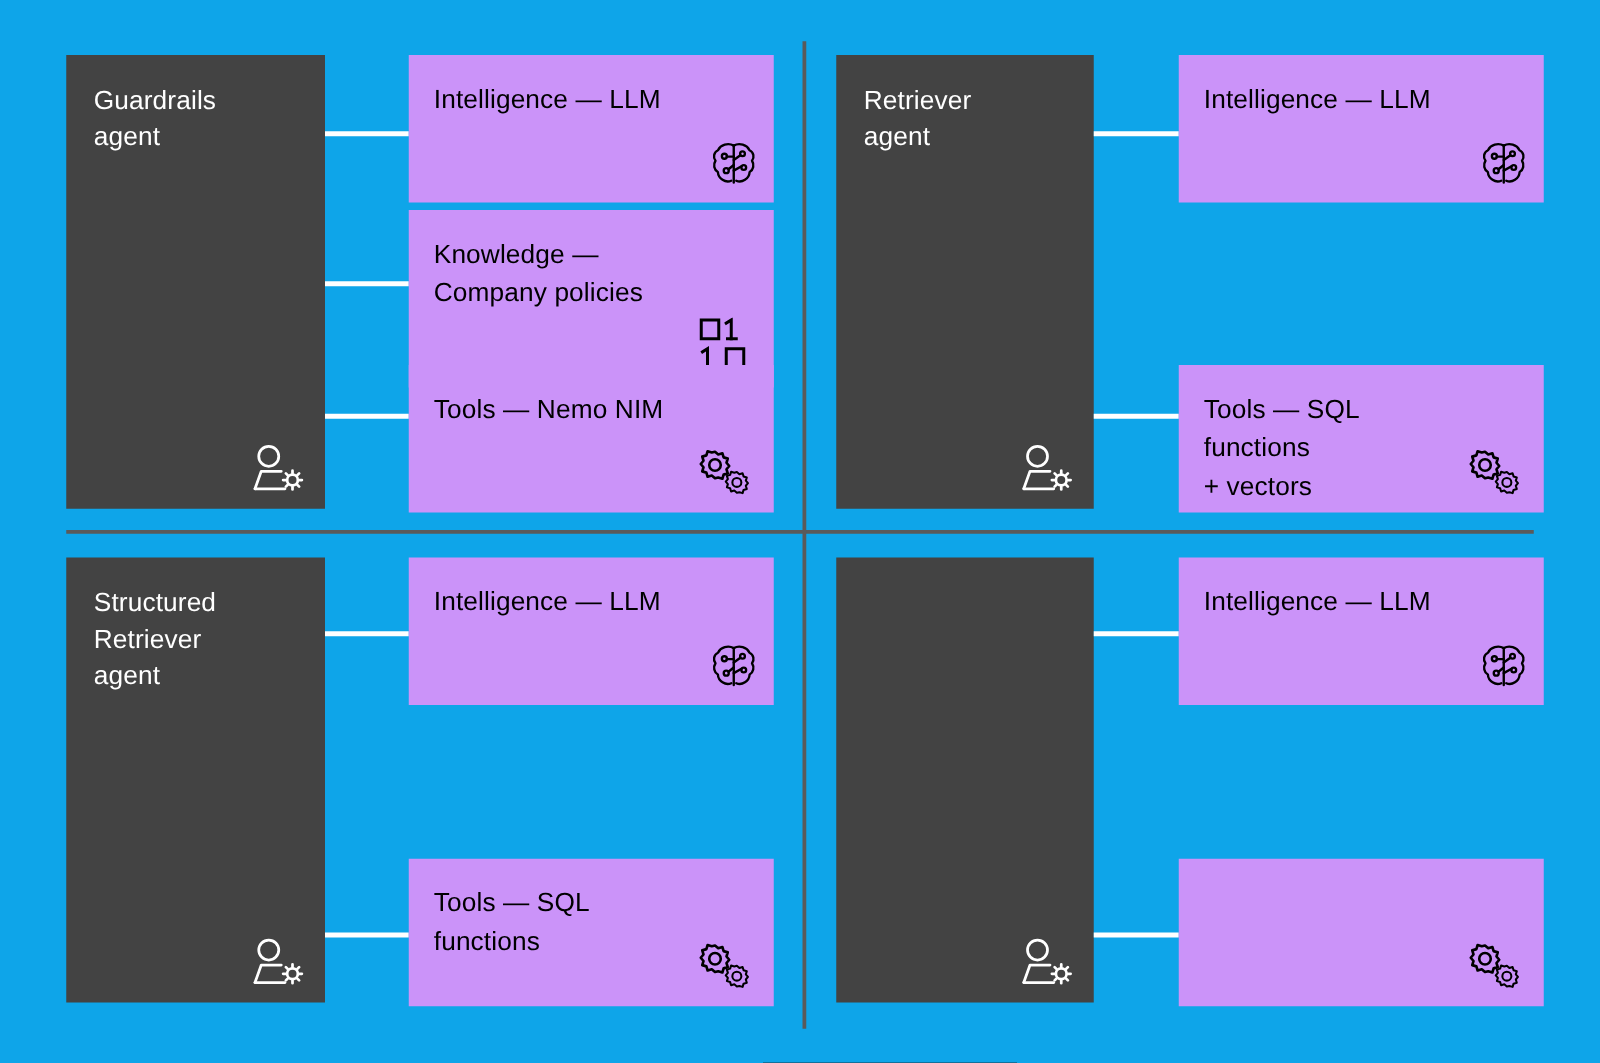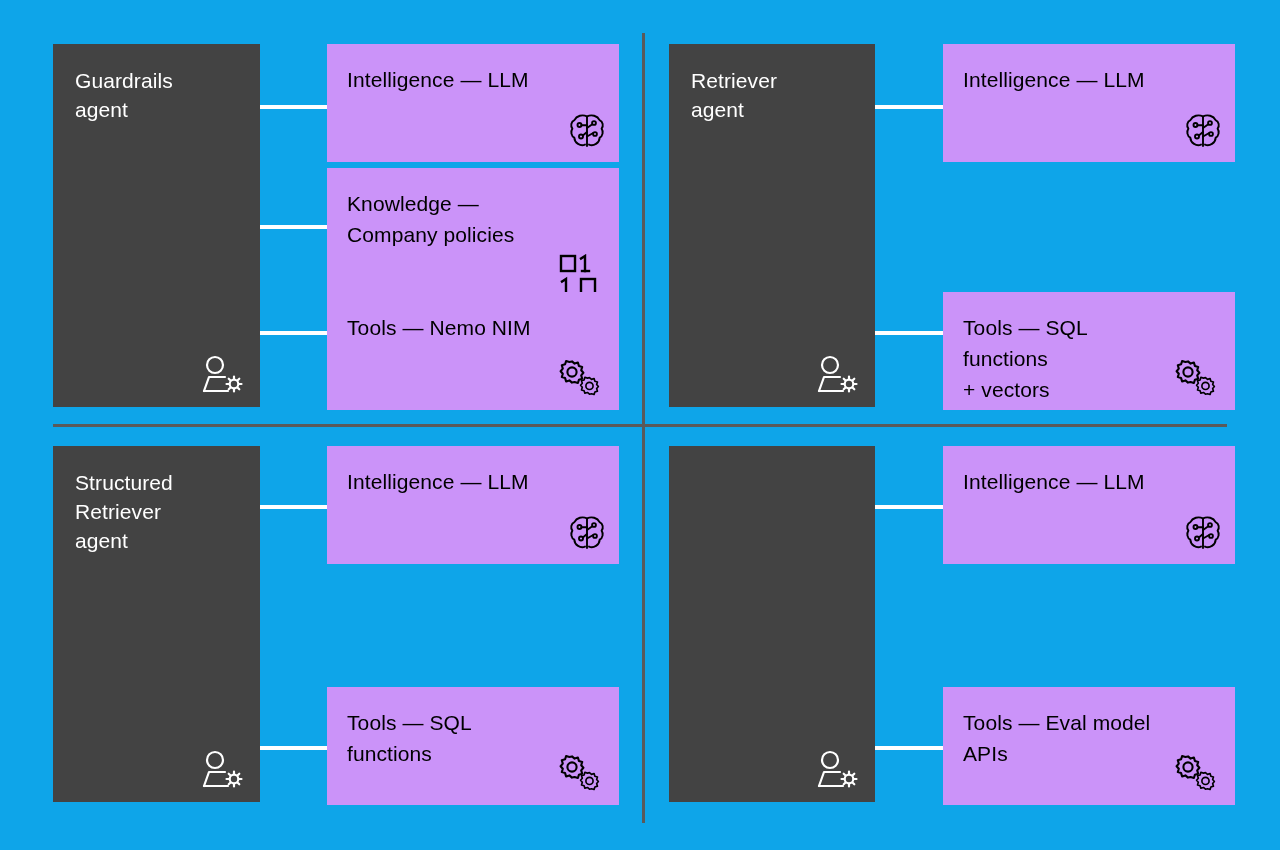--- a/index.html
+++ b/index.html
@@ -318,22 +318,20 @@
           <circle cx="12" cy="24.5" r="2"></circle>
           <path d="M12.4 13.3 L18 13.3M13.8 23.4 L18 20"></path>
           <circle cx="25" cy="11" r="1.9"></circle>
           <circle cx="26" cy="22" r="1.9"></circle>
           <path d="M23.3 12.2 L18 16M24.2 21 L18 24.5"></path>
         </svg>
       </span>
     </div>
 
     <div class="card" style="left:274px;top:241px;width:292px;height:118px;">
-      <div class="card-title">Tools — Eval model
-APIs</div>
       <span class="card-icon gears">
         <svg viewBox="0 0 50 42" width="50" height="42" fill="none" stroke="#000000" stroke-width="2.1" stroke-linejoin="round" stroke-linecap="round">
           <g transform="translate(1,0)">
             <circle cx="16" cy="14" r="4.6"></circle>
             <path d="M16 3.4l2.6 2.2 3.3-1 1 3.3 3.3 1-1 3.3 2.2 2.6-2.2 2.6 1 3.3-3.3 1-1 3.3-3.3-1L16 24.6l-2.6-2.2-3.3 1-1-3.3-3.3-1 1-3.3L4.6 13.2 6.8 10.6l-1-3.3 3.3-1 1-3.3 3.3 1z"></path>
           </g>
           <g transform="translate(22,17) scale(0.78)">
             <circle cx="16" cy="14" r="4.6"></circle>
             <path d="M16 3.4l2.6 2.2 3.3-1 1 3.3 3.3 1-1 3.3 2.2 2.6-2.2 2.6 1 3.3-3.3 1-1 3.3-3.3-1L16 24.6l-2.6-2.2-3.3 1-1-3.3-3.3-1 1-3.3L4.6 13.2 6.8 10.6l-1-3.3 3.3-1 1-3.3 3.3 1z"></path>
           </g>

